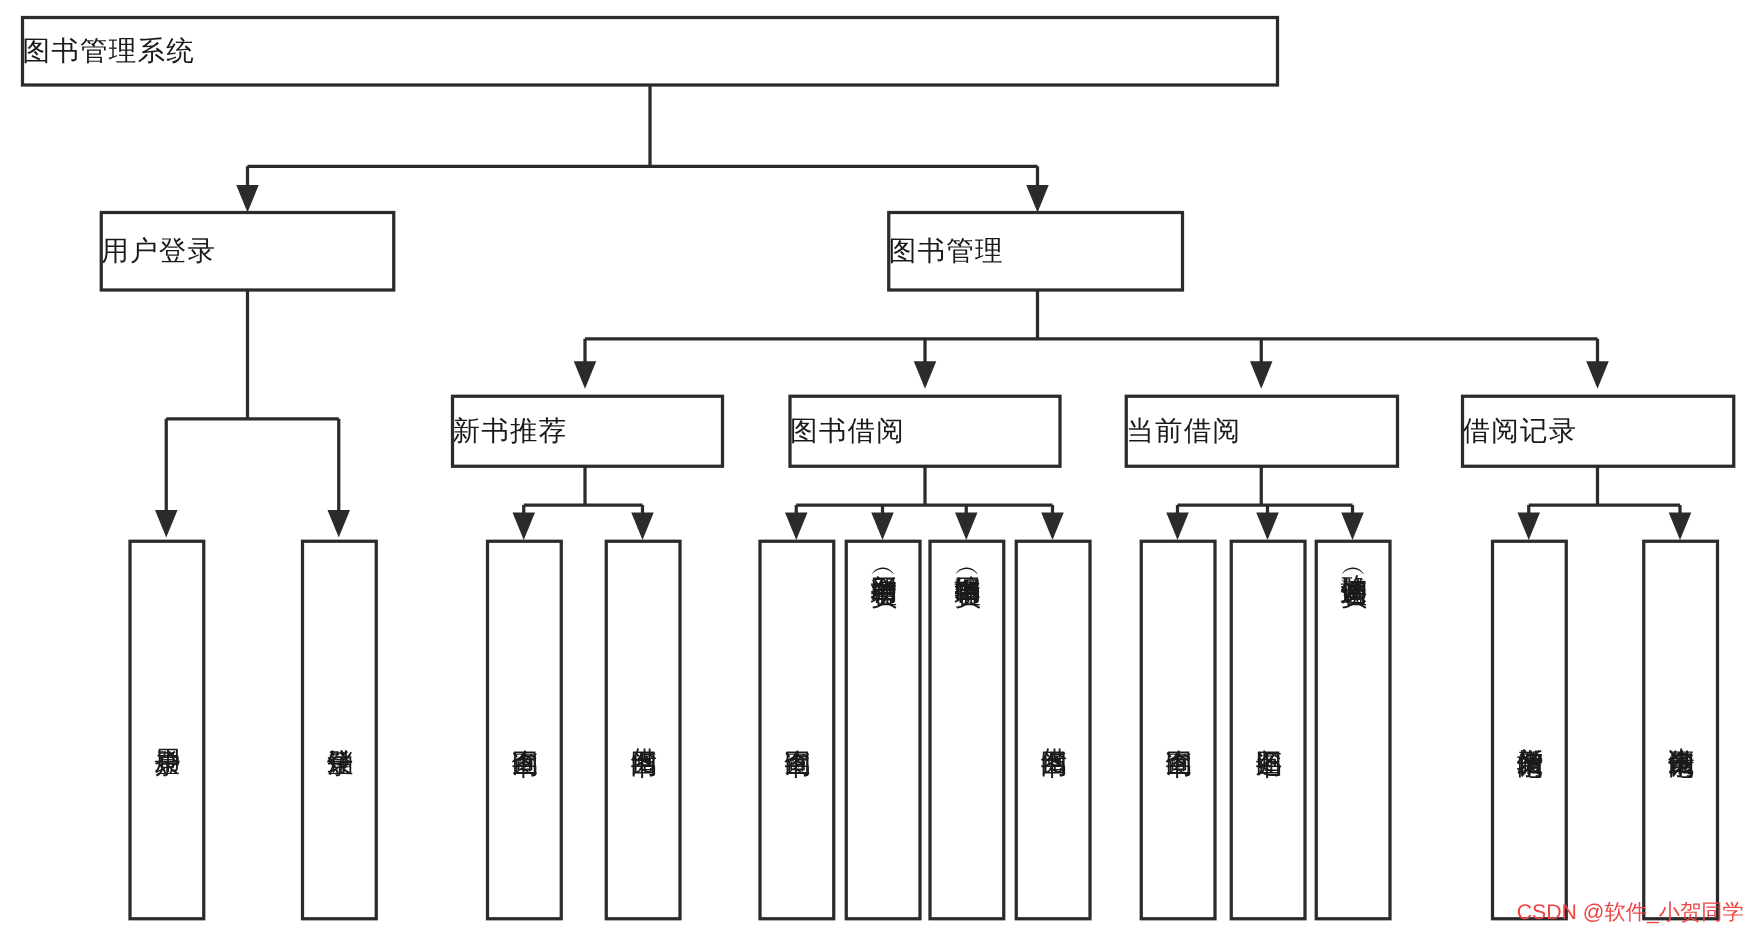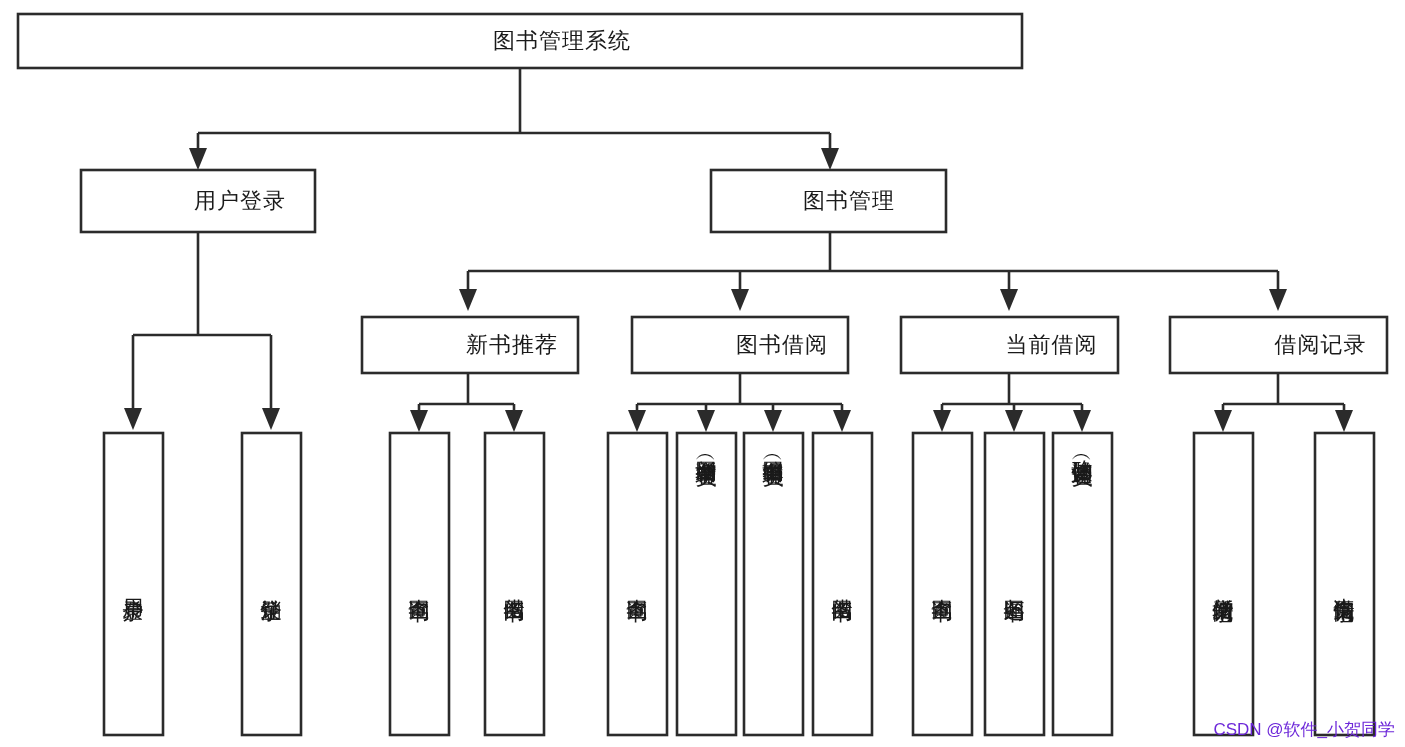--- a/index.html
+++ b/index.html
@@ -53,38 +53,36 @@
     font-family: "Liberation Sans", "DejaVu Sans", sans-serif;
     font-size: 21px;
     color: #1a1a1a;
     line-height: 1;
     white-space: nowrap;
   }
   .hlabel-wrap {
     position: absolute;
     display: flex;
     align-items: center;
-    justify-content: center;
     pointer-events: none;
-    padding-left: 42px;
   }
   .hlabel-text {
     font-family: "Liberation Sans", "DejaVu Sans", sans-serif;
     font-size: 22px;
     color: #1a1a1a;
     white-space: nowrap;
     letter-spacing: 1px;
   }
   #watermark {
     position: absolute;
     right: 10px;
     bottom: 6px;
     font-family: "Liberation Sans", "DejaVu Sans", sans-serif;
     font-size: 17px;
-    color: #6d28d9;
+    color: #ef4444;
     white-space: nowrap;
     user-select: none;
   }
 </style>
 </head>
 <body>
 
 <div id="stage">
 
   <svg id="diagram-svg" viewBox="0 0 1405 747">

